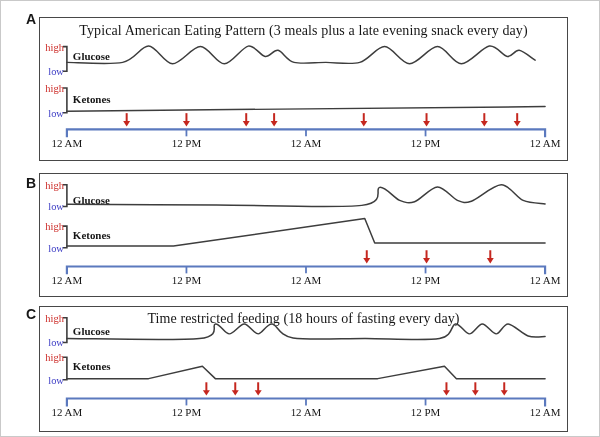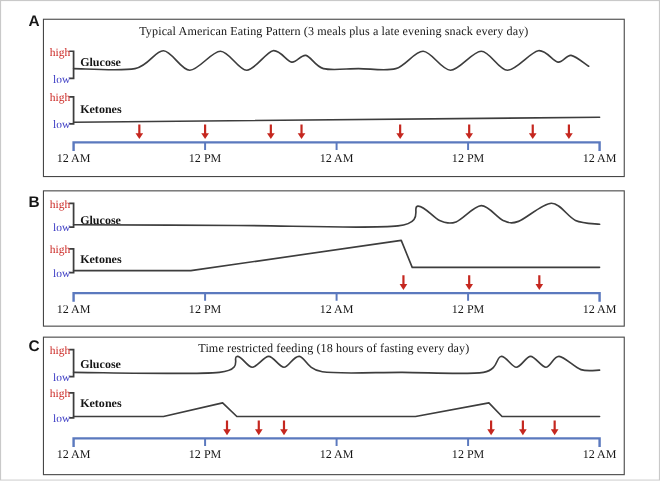--- a/index.html
+++ b/index.html
@@ -10,21 +10,21 @@
           font-weight:bold;font-size:14px;color:#161616;line-height:1;}
   .panel-box{position:absolute;left:38px;width:529px;border:1.5px solid #474747;
           background:#fff;box-sizing:border-box;}
   .pa .panel-box{top:16px;height:144px;}
   .pb .panel-box{top:172px;height:124px;}
   .pc .panel-box{top:305px;height:126px;}
   .pa .panel-letter{top:11px;}
   .pb .panel-letter{top:175px;}
   .pc .panel-letter{top:306px;}
   .panel-title{position:absolute;left:0;right:0;text-align:center;
-          font-size:11px;letter-spacing:.1px;color:#161616;white-space:pre;}
+          font-size:14px;letter-spacing:.1px;color:#161616;white-space:pre;}
   .pa .panel-title{top:5px;}
   .pb .panel-title{top:4px;}
   .pc .panel-title{top:4px;}
   .panel-svg{position:absolute;left:0;top:0;width:100%;height:100%;display:block;}
   .panel-svg text{font-family:"Liberation Serif","DejaVu Serif",serif;}
   .trace-name{font-weight:bold;font-size:11px;}
   .hl-label{font-size:10.5px;}
   .tl-label{font-size:11px;fill:#161616;}
 </style>
 </head>

